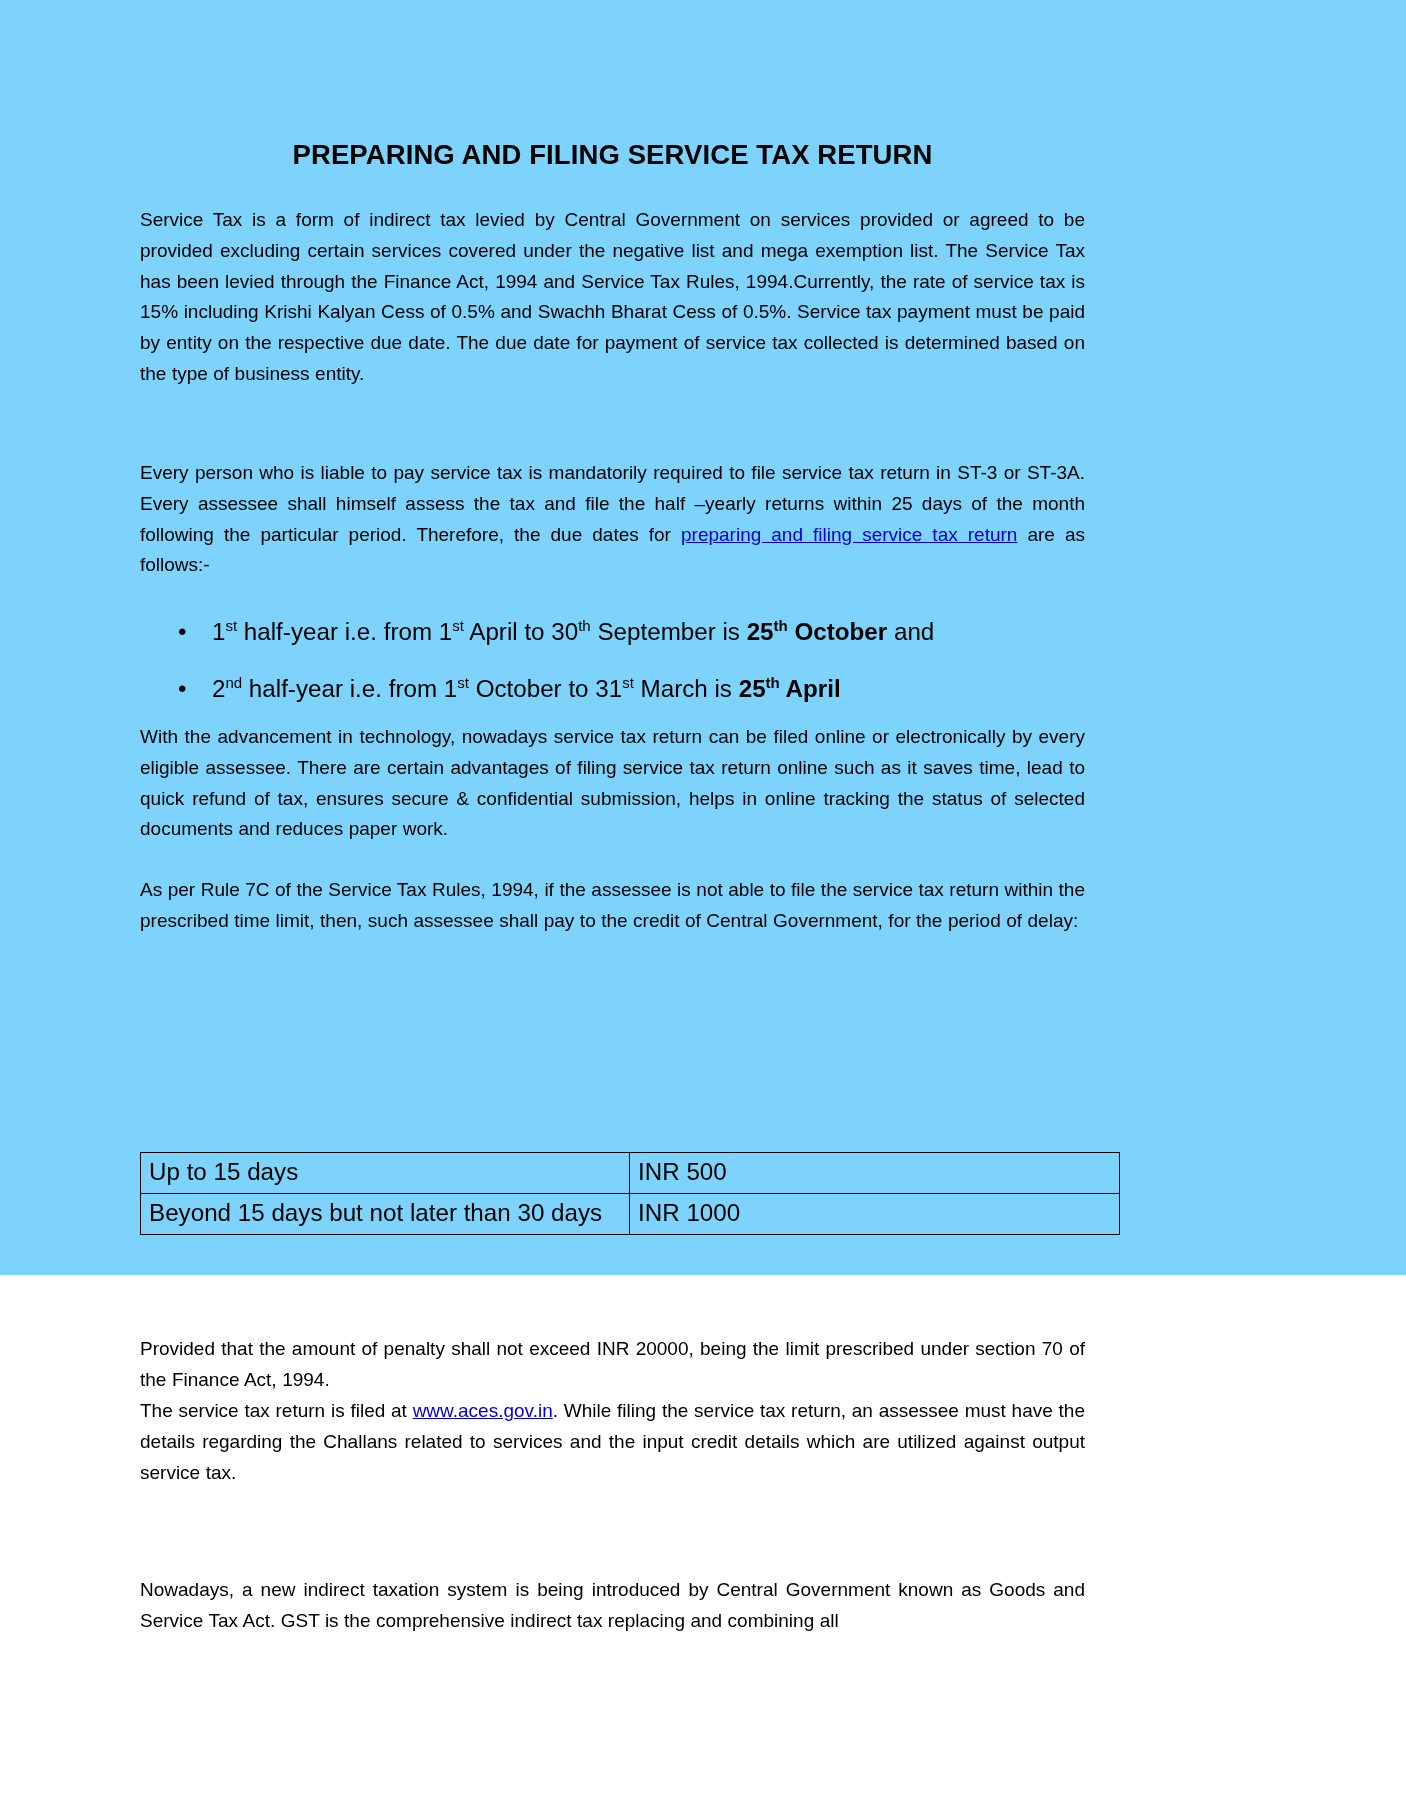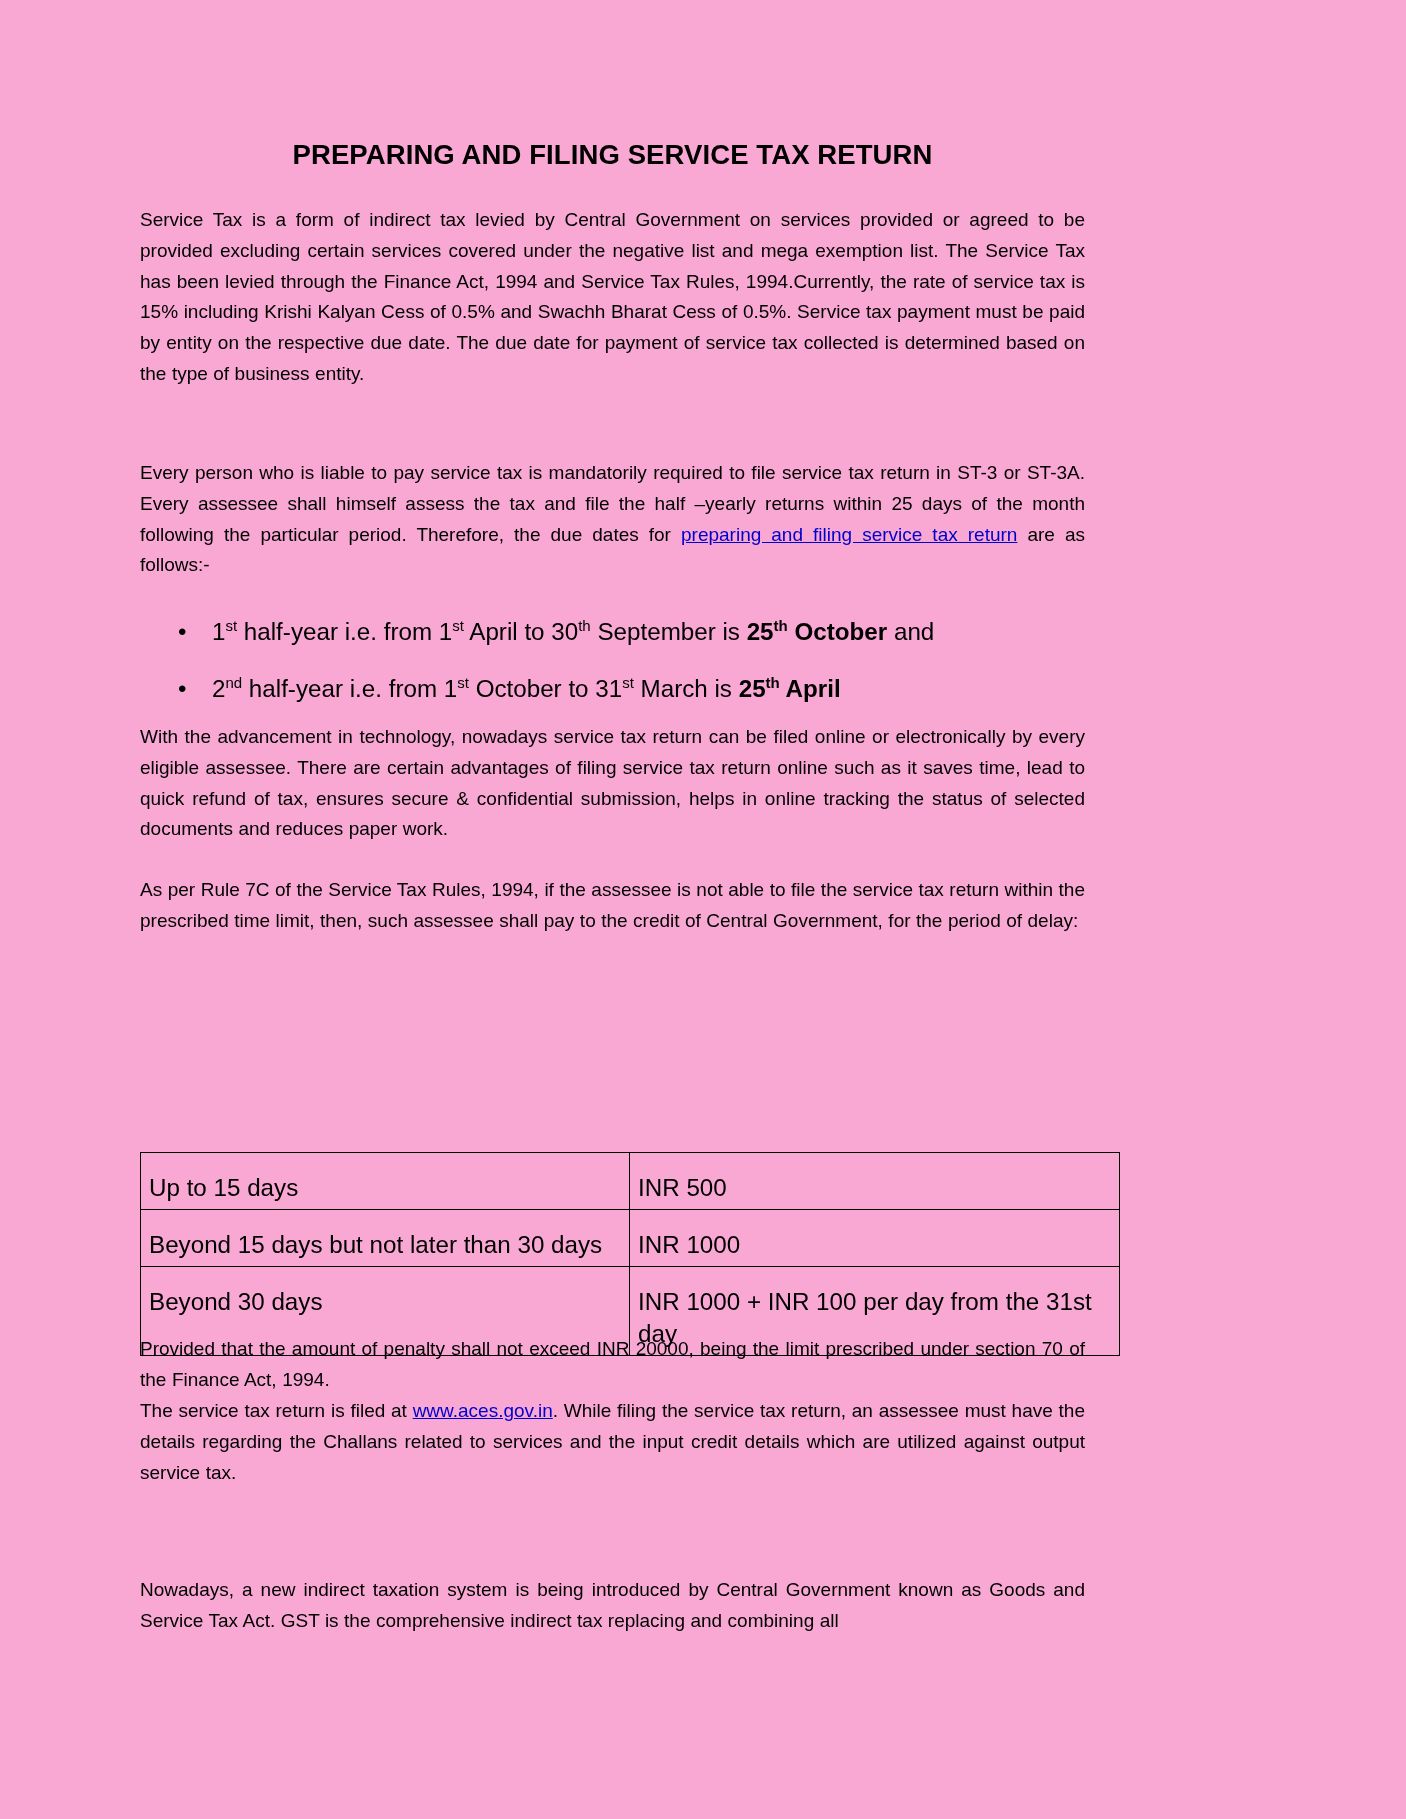--- a/index.html
+++ b/index.html
@@ -10,22 +10,22 @@
   body {
     width: 1406px;
     height: 1819px;
     font-family: "Liberation Sans", sans-serif;
     color: #000000;
     -webkit-font-smoothing: antialiased;
   }
   .page {
     position: relative;
     width: 1406px;
-    height: 1819px;
-    background: #f9a8d4;
+    height: 1275px;
+    background: #7dd3fc;
     box-sizing: border-box;
     padding: 0;
   }
   .content {
     position: absolute;
     left: 140px;
     top: 0;
     width: 945px;
   }
   h1.doc-title {
@@ -88,21 +88,21 @@
     position: absolute;
     left: 0;
     top: 1152px;
     width: 945px;
     border-collapse: collapse;
     font-size: 24.2px;
     table-layout: fixed;
   }
   table.penalty td {
     border: 1.5px solid #000000;
-    padding: 19px 8px 5px 8px;
+    padding: 3px 8px 5px 8px;
     line-height: 1.32;
     vertical-align: top;
   }
   table.penalty td.c1 { width: 472px; }
   table.penalty td.c2 { width: 473px; }
 </style>
 </head>
 <body>
 
 <div class="page">
@@ -131,24 +131,20 @@
     <table class="penalty">
       <tbody>
         <tr>
           <td class="c1">Up to 15 days</td>
           <td class="c2">INR 500</td>
         </tr>
         <tr>
           <td class="c1">Beyond 15 days but not later than 30 days</td>
           <td class="c2">INR 1000</td>
         </tr>
-        <tr>
-          <td class="c1">Beyond 30 days</td>
-          <td class="c2">INR 1000 + INR 100 per day from the 31st day</td>
-        </tr>
       </tbody>
     </table>
 
     <p class="para" style="top:1334px;">Provided that the amount of penalty shall not exceed INR 20000, being the limit prescribed under section 70 of the Finance Act, 1994.</p>
 
     <p class="para" style="top:1396px;"><span>The service tax return is filed at </span><a class="link" href="#">www.aces.gov.in</a><span>. While filing the service tax return, an assessee must have the details regarding the Challans related to services and the input credit details which are utilized against output service tax.</span></p>
 
     <p class="para" style="top:1575px;">Nowadays, a new indirect taxation system is being introduced by Central Government known as Goods and Service Tax Act. GST is the comprehensive indirect tax replacing and combining all</p>
 
   </div>

